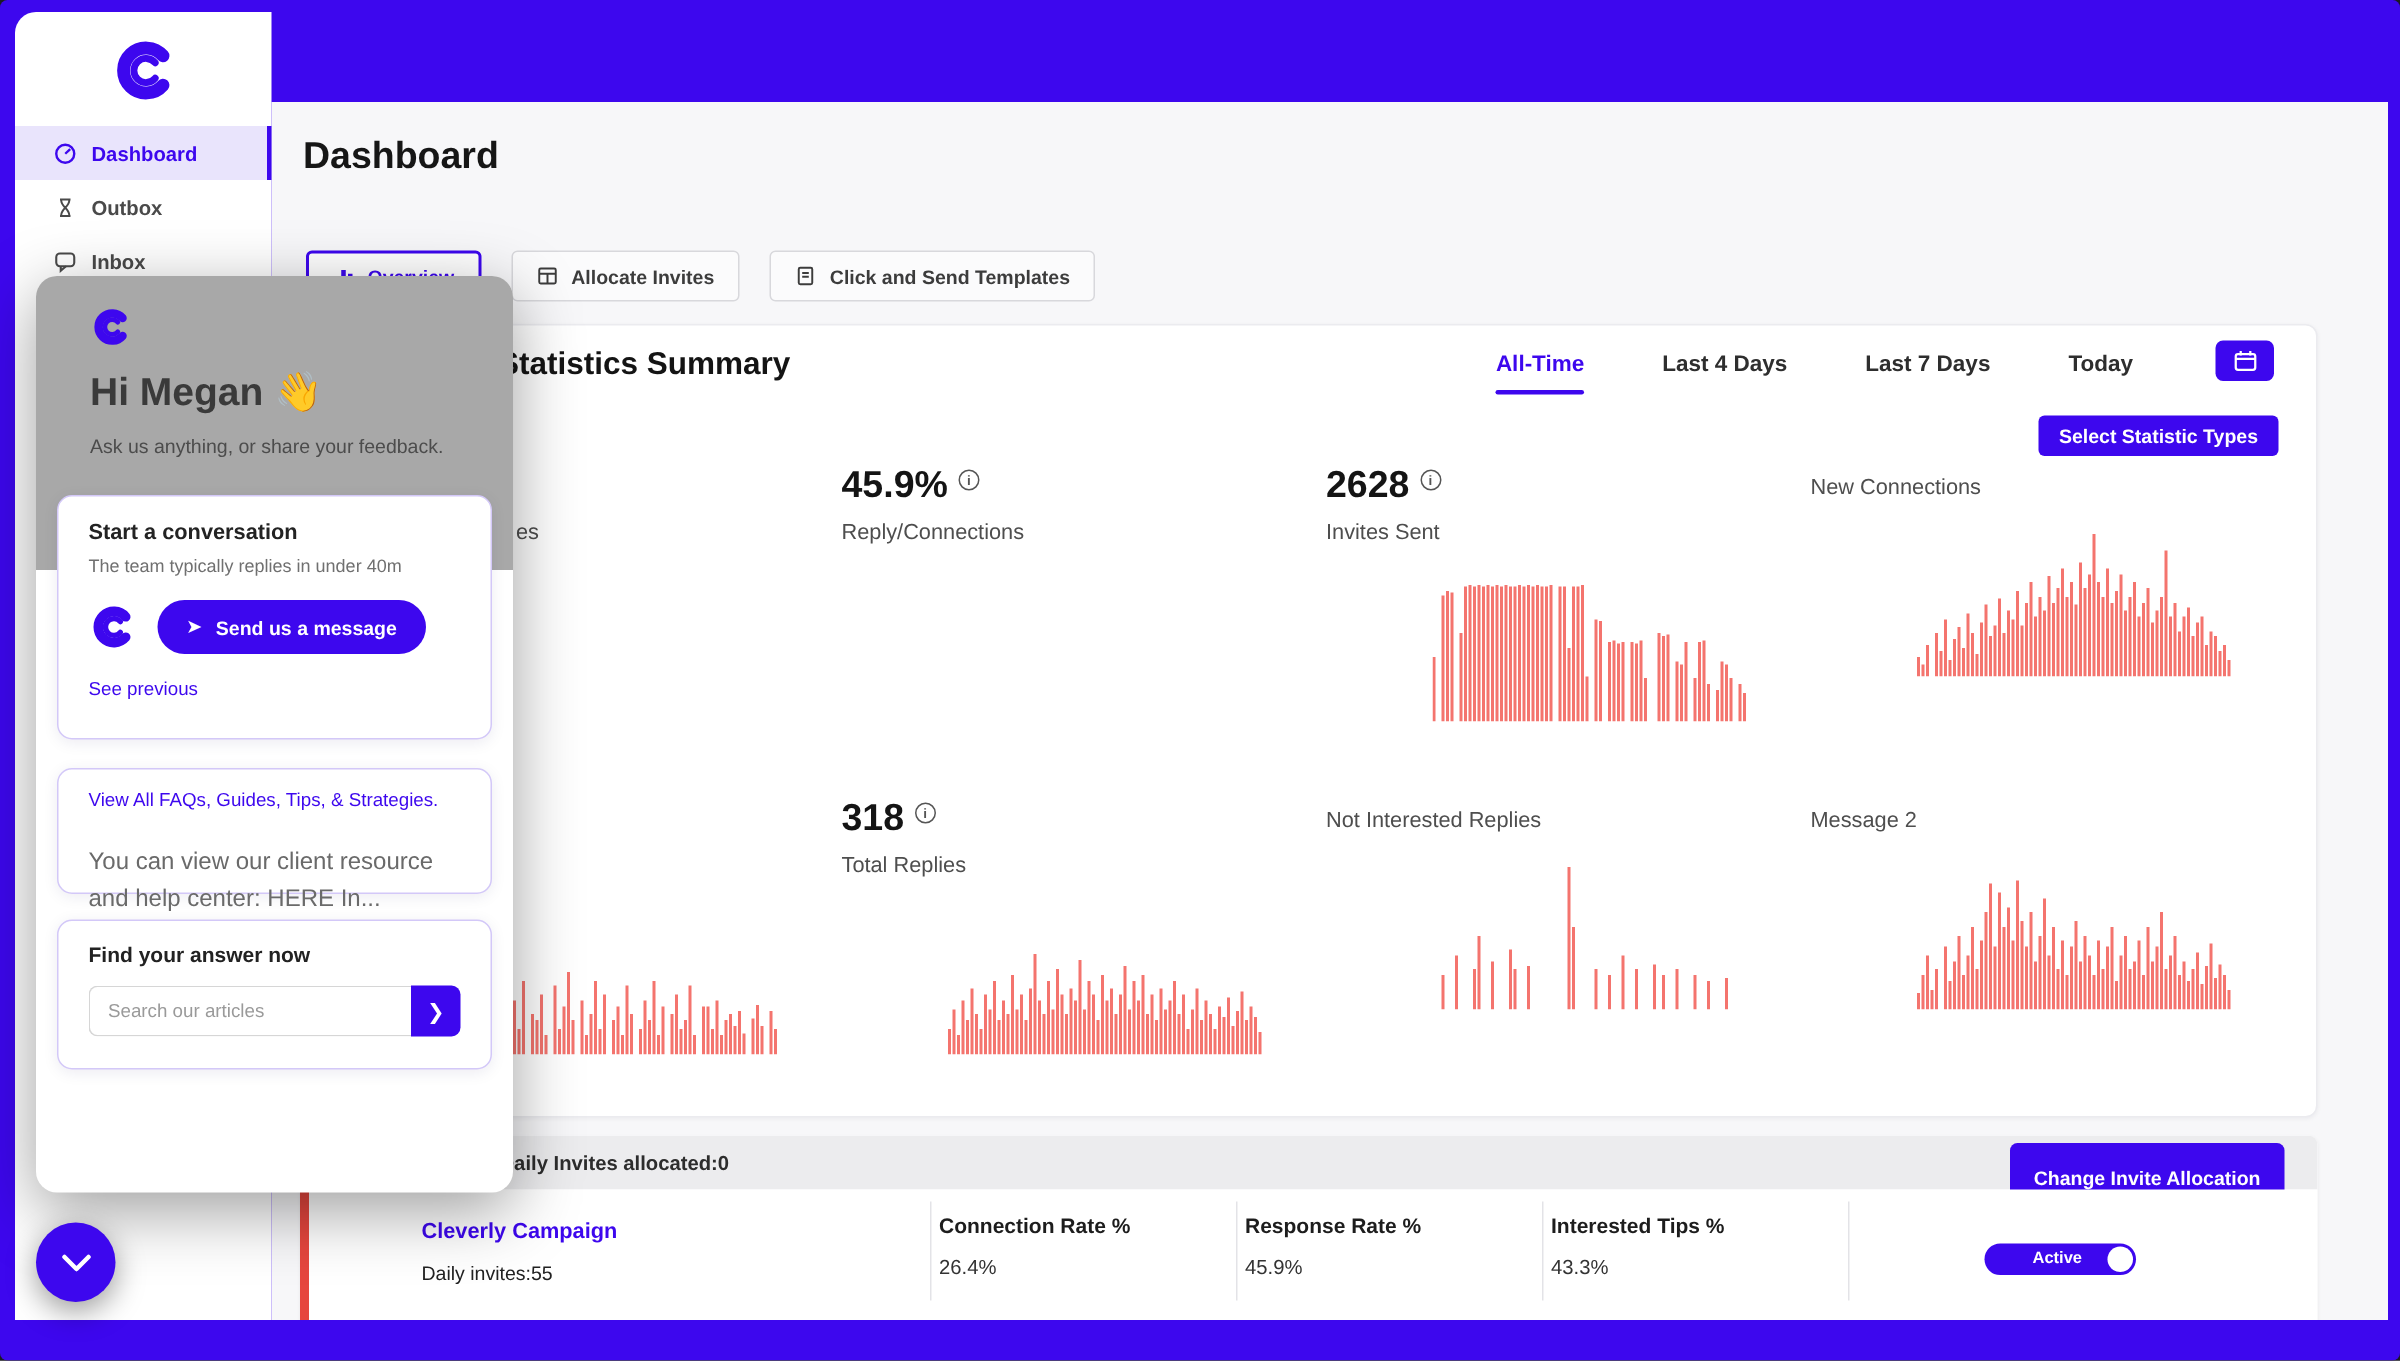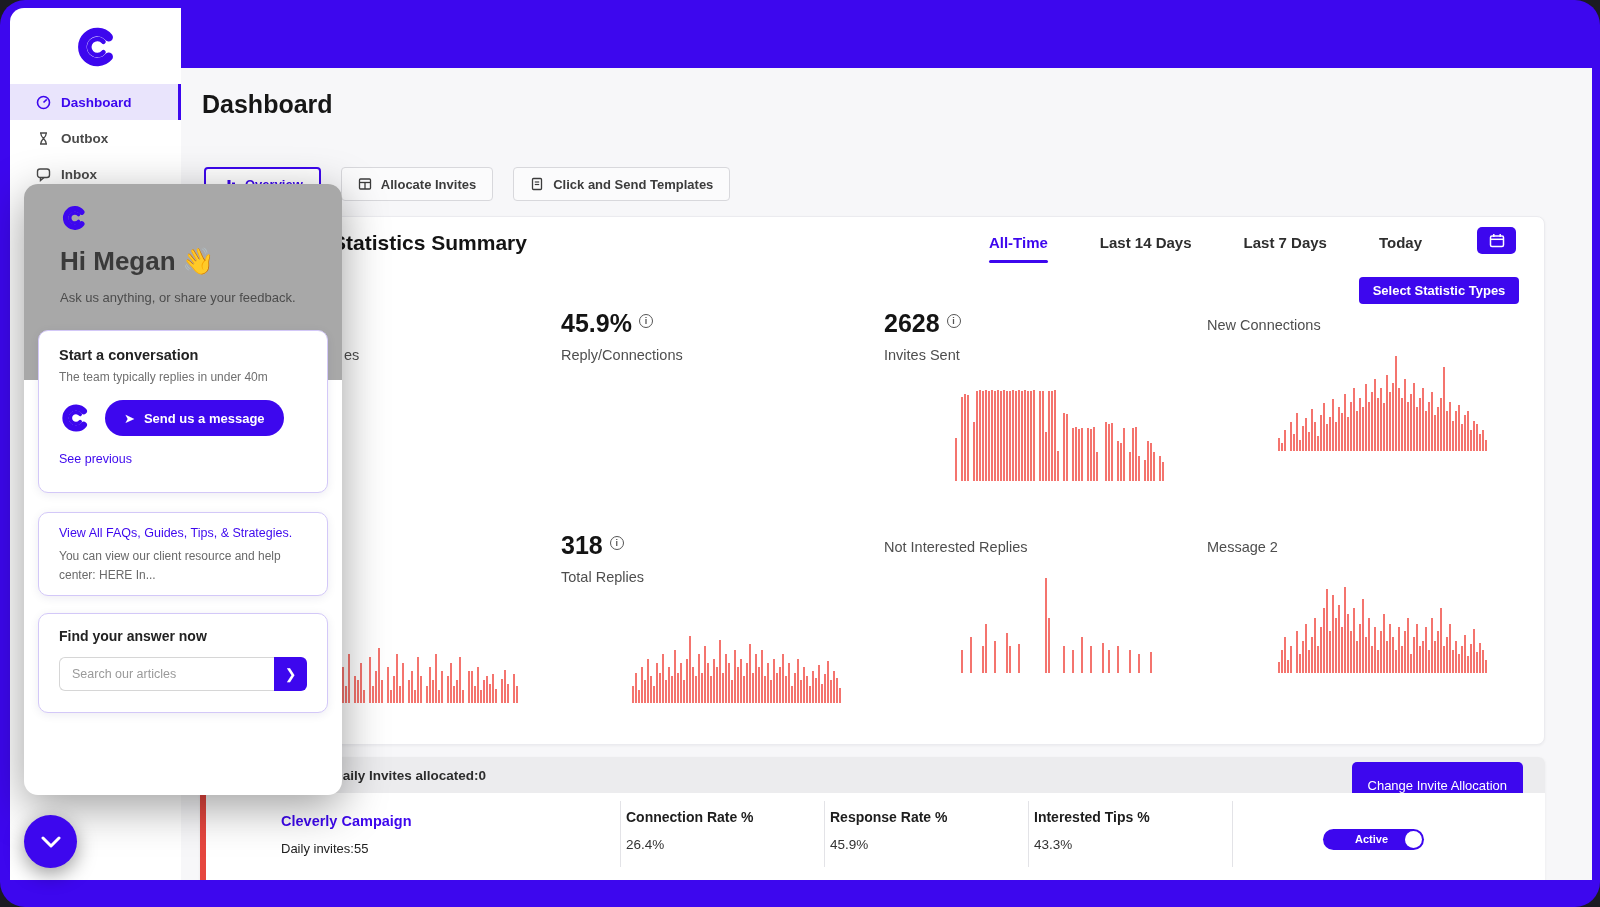--- a/index.html
+++ b/index.html
@@ -5,21 +5,21 @@
   :root{
     --purple:#3d07ee;
     --purple-light:#e9e4fc;
     --bar:#f4746e;
     --red:#e6463e;
     --ink:#1a1a1a;
     --gray-text:#4e4e4e;
   }
   *{box-sizing:border-box;margin:0;padding:0;font-family:"Liberation Sans","DejaVu Sans",sans-serif;}
   html,body{width:1600px;height:907px;background:#1b1b22;overflow:hidden;}
-  .frame{position:relative;width:1600px;height:907px;background:var(--purple);border-radius:25px;overflow:hidden;}
+  .frame{position:relative;width:1600px;height:907px;background:var(--purple);border-radius:5px;overflow:hidden;}
 
   
   .sidebar{position:absolute;left:10px;top:8px;width:171px;bottom:27px;background:#fff;border-top-left-radius:14px;z-index:5;}
   .logo-wrap{display:flex;justify-content:center;padding:16px 0 14px;}
   .nav-item{display:flex;align-items:center;gap:10px;height:36px;padding-left:26px;font-size:13.5px;font-weight:600;color:#4a4a4a;cursor:pointer;}
   .nav-item svg{flex:0 0 auto;}
   .nav-item.active{background:var(--purple-light);color:var(--purple);border-right:3px solid var(--purple);}
 
   
   .main{position:absolute;left:181px;top:68px;right:8px;bottom:27px;background:#f7f7f9;overflow:hidden;}
@@ -43,21 +43,21 @@
   .info{display:inline-block;width:14px;height:14px;border:1px solid #555;border-radius:50%;font-size:9px;font-weight:700;color:#555;text-align:center;line-height:13px;vertical-align:8px;margin-left:7px;cursor:pointer;}
   .lbl{margin-top:8px;font-size:14.5px;color:var(--gray-text);height:20px;}
   .lbl.peek{margin-left:106px;}
   .spark{margin-top:19px;align-self:flex-end;width:212px;height:95px;display:flex;align-items:flex-end;overflow:hidden;}
   .bar{width:2px;margin-right:1px;background:var(--bar);flex:0 0 2px;}
 
   
   .campaign-card{position:absolute;left:19px;top:689px;width:1345px;height:200px;border-radius:6px 6px 0 0;overflow:hidden;background:#fff;box-shadow:0 1px 3px rgba(20,20,40,.06);}
   .alloc-bar{height:36px;background:#ececee;display:flex;align-items:center;position:relative;}
   .alloc-text{margin-left:133px;font-size:13.5px;font-weight:700;color:#2d2d2d;}
-  .alloc-btn{position:absolute;right:22px;top:5px;height:44px;padding:16px 16px;background:var(--purple);color:#fff;border:none;border-radius:5px;font-size:13px;font-weight:400;cursor:pointer;}
+  .alloc-btn{position:absolute;right:22px;top:5px;height:44px;padding:16px 16px;background:var(--purple);color:#fff;border:none;border-radius:5px;font-size:13px;font-weight:700;cursor:pointer;}
   .campaign-row{position:relative;height:164px;background:#fff;}
   .row-stripe{position:absolute;left:0;top:0;bottom:0;width:6px;background:var(--red);}
   .camp-name{position:absolute;left:81px;top:20px;font-size:14.5px;font-weight:700;color:var(--purple);cursor:pointer;}
   .camp-invites{position:absolute;left:81px;top:48px;font-size:13px;color:#222;}
   .divider{position:absolute;top:8px;height:66px;width:1px;background:#e3e3e7;}
   .camp-col{position:absolute;top:16px;}
   .camp-col .h{font-size:14px;font-weight:700;color:#1d1d1d;}
   .camp-col .v{margin-top:12px;font-size:13.5px;color:#333;}
   .toggle{position:absolute;left:1123px;top:36px;width:101px;height:21px;background:var(--purple);border-radius:11px;cursor:pointer;}
   .toggle .t-label{position:absolute;left:32px;top:4px;font-size:11px;font-weight:700;color:#fff;}
@@ -72,21 +72,21 @@
   .chat-card{position:absolute;left:14px;width:290px;background:#fff;border:1px solid #d3c8f8;border-radius:10px;box-shadow:0 2px 10px rgba(30,10,90,.08);padding:16px 20px;}
   .card-conv{top:146px;height:163px;}
   .card-conv .t{font-size:14.5px;font-weight:700;color:#232323;}
   .card-conv .s{margin-top:7px;font-size:12px;color:#707070;}
   .conv-row{margin-top:16px;display:flex;align-items:center;gap:14px;}
   .send-btn{height:36px;border-radius:18px;background:var(--purple);border:none;color:#fff;font-size:13px;font-weight:700;display:flex;align-items:center;gap:9px;padding:0 19px;cursor:pointer;}
   .plane{font-size:13px;}
   .see-prev{margin-top:16px;font-size:12.5px;color:var(--purple);cursor:pointer;}
   .card-faq{top:328px;height:84px;padding:13px 20px;}
   .faq-link{font-size:12.5px;color:var(--purple);cursor:pointer;}
-  .faq-text{margin-top:7px;font-size:12px;color:#6a6a6a;line-height:1.55;}
+  .faq-text{margin-top:23px;font-size:16px;color:#6a6a6a;line-height:1.55;}
   .card-search{top:429px;height:100px;padding:14px 20px;}
   .card-search .t{font-size:14px;font-weight:700;color:#222;}
   .search-row{margin-top:13px;display:flex;}
   .search-input{flex:1;height:34px;border:1px solid #d6d6d6;border-right:none;border-radius:6px 0 0 6px;padding:0 12px;font-size:12.5px;color:#333;outline:none;}
   .search-input::placeholder{color:#9a9a9a;}
   .search-go{width:33px;height:34px;background:var(--purple);color:#fff;border:none;border-radius:0 6px 6px 0;font-size:14px;font-weight:700;cursor:pointer;}
 
   .launcher{position:absolute;left:24px;top:815px;width:53px;height:53px;border-radius:50%;background:var(--purple);border:none;box-shadow:0 6px 20px rgba(0,0,0,.4);display:flex;align-items:center;justify-content:center;cursor:pointer;z-index:60;}
 </style>
 </head>
@@ -153,21 +153,21 @@
         </svg>
         <span>Click and Send Templates</span>
       </div>
     </div>
 
     <section class="stats-panel">
       <h2 class="panel-title">Statistics Summary</h2>
 
       <div class="filters">
         <div class="tf active">All-Time</div>
-        <div class="tf">Last 14 Days</div>
+        <div class="tf">Last 4 Days</div>
         <div class="tf">Last 7 Days</div>
         <div class="tf">Today</div>
       </div>
 
       <button class="cal-btn">
         <svg width="16" height="15" viewBox="0 0 16 15">
           <rect x="1.5" y="3" width="13" height="10.5" rx="1.5" stroke="#fff" stroke-width="1.5" fill="none"></rect>
           <line x1="1.5" y1="6.3" x2="14.5" y2="6.3" stroke="#fff" stroke-width="1.5"></line>
           <line x1="4.8" y1="1" x2="4.8" y2="4" stroke="#fff" stroke-width="1.5"></line>
           <line x1="11.2" y1="1" x2="11.2" y2="4" stroke="#fff" stroke-width="1.5"></line>

